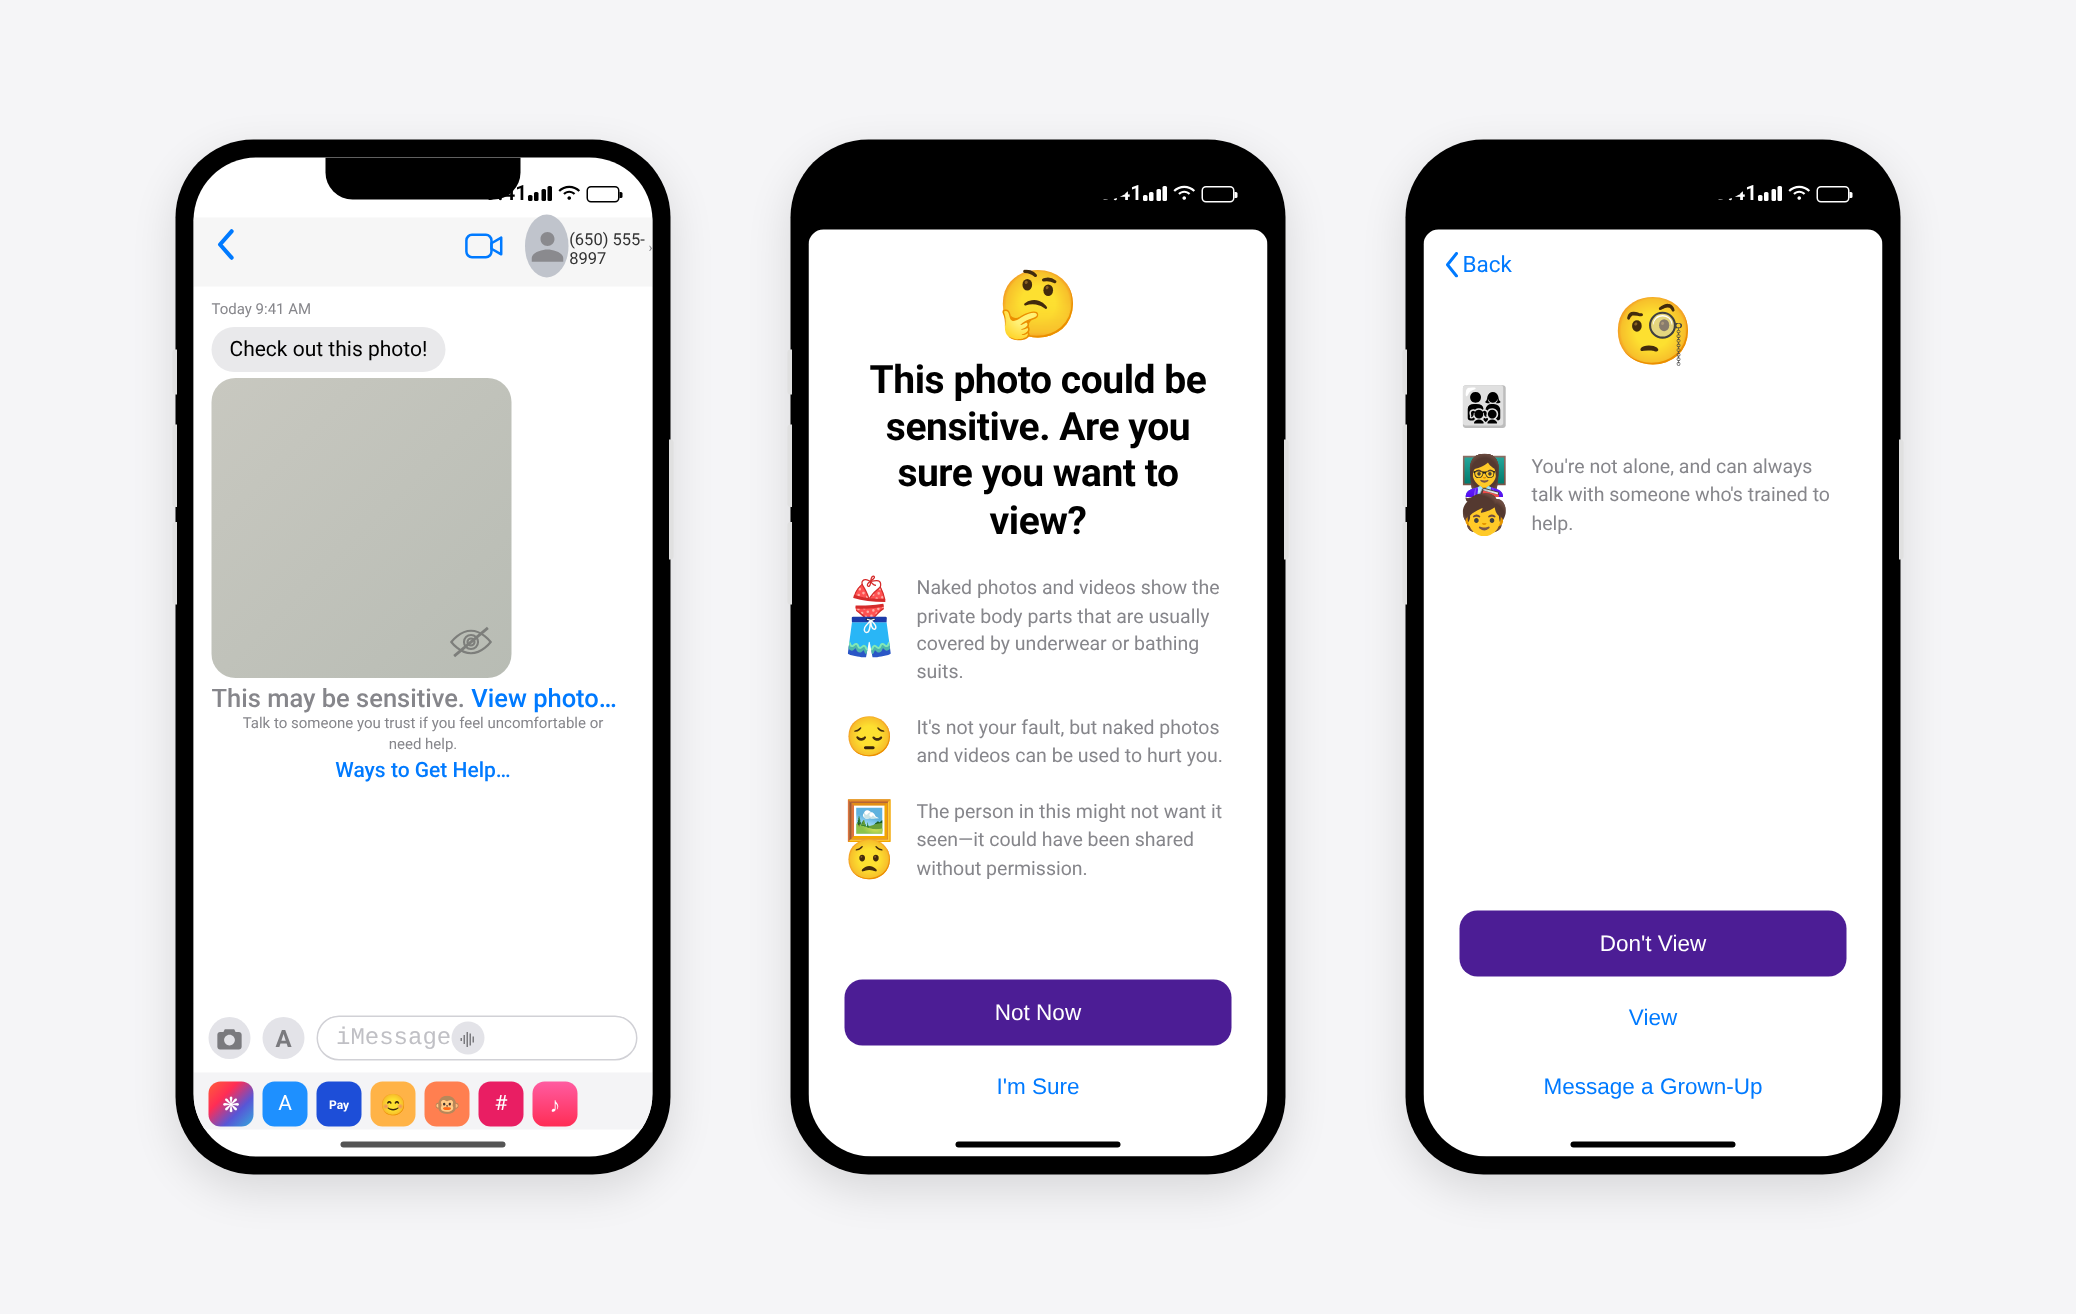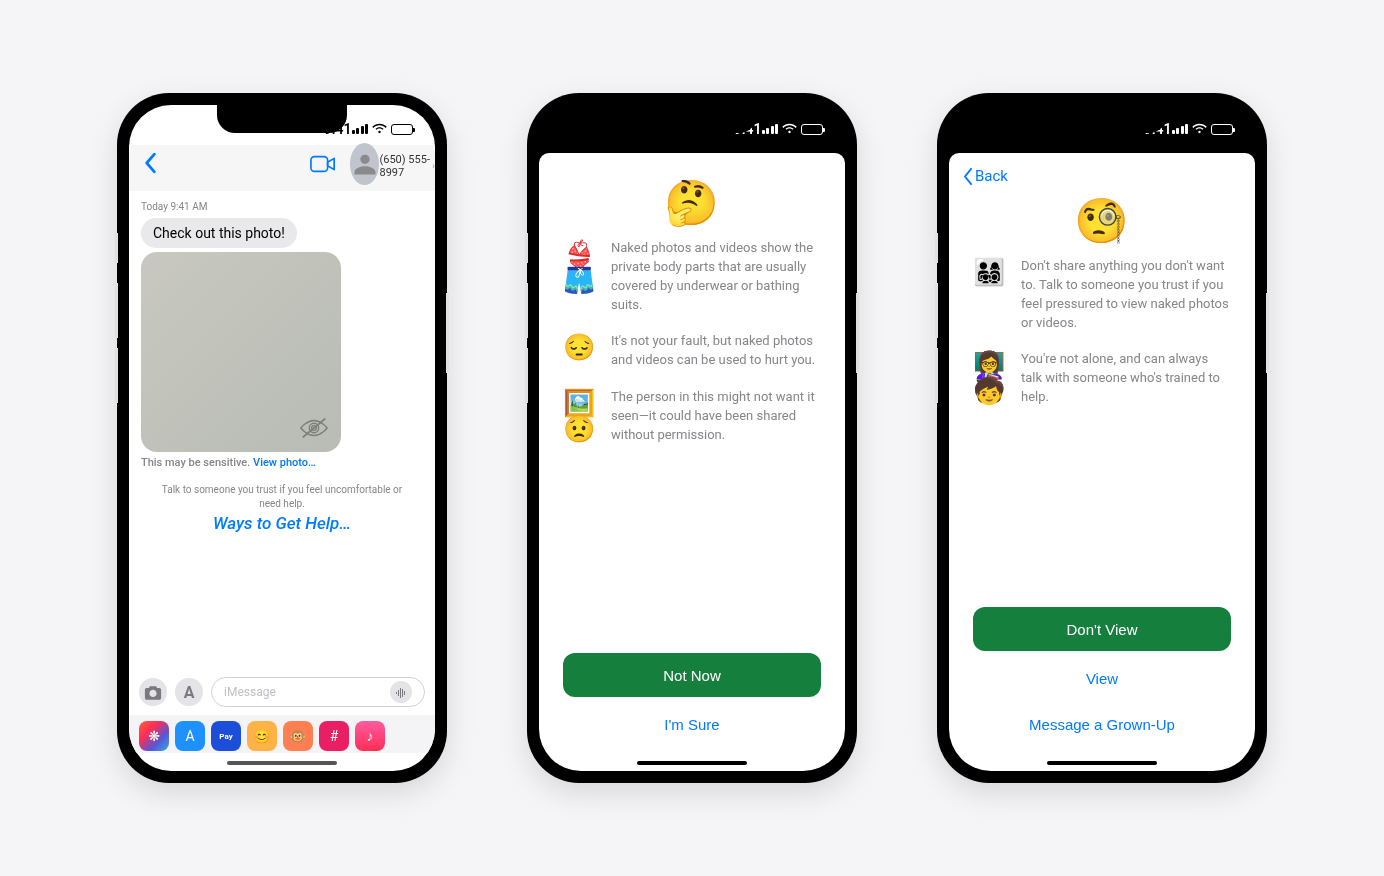--- a/index.html
+++ b/index.html
@@ -89,45 +89,45 @@
   .video-icon { color:#007aff; }
   .avatar-circle { width:42px; height:42px; border-radius:50%; background:#c0c4cc; display:flex; align-items:center; justify-content:center; margin-top:-2px;}
   .avatar-circle svg { fill:#8a8a8e; }
   .contact-name { font-size:11px; color:#333; margin-top:2px; display:flex; align-items:center; gap:2px;}
   .contact-name .chev { font-size:9px; color:#8a8a8e;}
   .msg-body { flex:1; background:#fff; padding: 10px 12px; overflow:hidden; }
   .timestamp { text-align:left; font-size:10px; color:#86868b; margin-bottom:6px;}
   .bubble { background:#e9e9eb; border-radius:16px; padding:7px 12px; font-size:14px; display:inline-block; max-width:80%; margin-bottom:4px;}
   .photo-bubble { width:200px; height:200px; background: linear-gradient(135deg,#c8c8c0,#b8bcb4); border-radius:16px; position:relative; display:flex; align-items:flex-end; justify-content:flex-end; padding:12px; margin-bottom:4px;}
   .eye-off-icon { width:30px; height:24px; opacity:0.6; }
-  .sensitive-row { font-size:11px; margin-bottom:14px; }
+  .sensitive-row { font-size:17px; }
   .sensitive-row .gray { color:#86868b; font-weight:500;}
   .sensitive-row .link { color:#007aff; font-weight:500; }
   .help-text { text-align:center; font-size:10px; color:#86868b; padding:0 20px; line-height:1.4;}
-  .help-link { text-align:center; font-size:17px; color:#007aff; margin-top:2px; font-weight:500;font-style:italic;}
+  .help-link { text-align:center; font-size:14px; color:#007aff; margin-top:2px; font-weight:500;}
   .input-bar { display:flex; align-items:center; gap:8px; padding:8px 10px; background:#fff;}
   .input-icon { width:28px; height:28px; border-radius:14px; background:#e3e3e8; display:flex; align-items:center; justify-content:center; color:#7a7a7e;}
-  .input-field { flex:1; border:1px solid #d1d1d6; border-radius:16px; height:30px; padding:0 12px; display:flex; align-items:center; justify-content:space-between; font-size:12px; color:#c0c0c5;}
+  .input-field { flex:1; border:1px solid #d1d1d6; border-radius:16px; height:30px; padding:0 12px; display:flex; align-items:center; font-size:16px; color:#c0c0c5;font-family:Liberation Mono, monospace;}
   .mic-icon { width:22px; height:22px; border-radius:11px; background:#e3e3e8; display:flex; align-items:center; justify-content:center;}
   .app-tray { display:flex; gap:6px; padding:6px 10px 2px; background:#f4f4f6;}
   .app-tray-item { width:30px; height:30px; border-radius:8px; display:flex; align-items:center; justify-content:center; font-size:14px; color:#fff; flex-shrink:0;}
   .home-indicator { width:110px; height:4px; background:#000; border-radius:3px; margin:8px auto 6px;}
   .home-indicator.light { background:#555;}
 
   
   .dark-top { background:#000; height:52px; flex-shrink:0; }
   .sheet { background:#fff; border-radius:10px 10px 0 0; flex:1; display:flex; flex-direction:column; padding:18px 24px 0; position:relative; margin-top:-4px;}
   .sheet-back { position:absolute; top:14px; left:14px; color:#007aff; font-size:15px; display:flex; align-items:center; gap:2px;}
   .sheet-emoji { font-size:44px; text-align:center; margin:6px 0 10px;}
   .sheet-title { font-size:26px; font-weight:700; text-align:center; line-height:1.2; margin-bottom:20px; letter-spacing:-0.3px;}
   .sheet-point { display:flex; gap:14px; margin-bottom:18px; align-items:flex-start;}
   .sheet-point-emoji { font-size:26px; line-height:1; flex-shrink:0; width:34px; text-align:center; margin-top:2px;}
   .sheet-point-text { font-size:13px; color:#86868b; line-height:1.45;}
   .sheet-actions { margin-top:auto; padding-bottom:10px; display:flex; flex-direction:column; gap:8px;}
-  .btn-primary { background:#15803d; color:#fff; border:none; border-radius:12px; height:44px; font-size:15px; font-weight:500; display:flex; align-items:center; justify-content:center;}
+  .btn-primary { background:#4c1d95; color:#fff; border:none; border-radius:12px; height:44px; font-size:15px; font-weight:500; display:flex; align-items:center; justify-content:center;}
   .btn-text { background:none; border:none; color:#007aff; font-size:15px; font-weight:500; height:38px; display:flex; align-items:center; justify-content:center;}
 </style>
 </head>
 <body>
 
 <div class="phone">
   <div class="buttons-left"></div>
     <div class="buttons-left2"></div>
     <div class="buttons-left3"></div>
     <div class="buttons-right"></div>
@@ -237,20 +237,21 @@
             </span>
           <svg class="wifi-icon" viewBox="0 0 16 12">
               <path d="M8 10.5c.7 0 1.3-.6 1.3-1.3S8.7 7.9 8 7.9s-1.3.6-1.3 1.3.6 1.3 1.3 1.3zm-3.2-3.6c.8-.9 2-1.4 3.2-1.4s2.4.5 3.2 1.4l1.1-1.1C11.1 4.6 9.6 4 8 4s-3.1.6-4.3 1.8l1.1 1.1zM.3 3.7l1.1 1.1C3.1 3 5.5 2 8 2s4.9 1 6.6 2.8l1.1-1.1C13.7 1.6 10.9.5 8 .5S2.3 1.6.3 3.7z" fill="currentColor"></path>
             </svg>
           <span class="battery"><span class="battery-fill"></span></span>
         </div>
       </div>
     </div>
     <div class="sheet">
       <div class="sheet-emoji">🤔</div>
+      <div class="sheet-title">This photo could be sensitive. Are you sure you want to view?</div>
       <div class="sheet-point">
         <div class="sheet-point-emoji">👙🩳</div>
         <div class="sheet-point-text">Naked photos and videos show the private body parts that are usually covered by underwear or bathing suits.</div>
       </div>
       <div class="sheet-point">
         <div class="sheet-point-emoji">😔</div>
         <div class="sheet-point-text">It's not your fault, but naked photos and videos can be used to hurt you.</div>
       </div>
       <div class="sheet-point">
         <div class="sheet-point-emoji">🖼️😟</div>
@@ -292,21 +293,20 @@
     <div class="sheet">
       <div class="sheet-back">
         <svg width="10" height="17" viewBox="0 0 10 17">
             <path d="M8 1L2 8.5 8 16" stroke="#007aff" stroke-width="2" fill="none" stroke-linecap="round" stroke-linejoin="round"></path>
           </svg>
         <span>Back</span>
       </div>
       <div class="sheet-emoji" style="margin-top:24px">🧐</div>
       <div class="sheet-point">
         <div class="sheet-point-emoji">👨‍👩‍👧‍👦</div>
-        <div class="sheet-point-text">Don't share anything you don't want to. Talk to someone you trust if you feel pressured to view naked photos or videos.</div>
       </div>
       <div class="sheet-point">
         <div class="sheet-point-emoji">👩‍🏫🧒</div>
         <div class="sheet-point-text">You're not alone, and can always talk with someone who's trained to help.</div>
       </div>
       <div class="sheet-actions">
         <button class="btn-primary">Don't View</button>
         <button class="btn-text">View</button>
         <button class="btn-text">Message a Grown-Up</button>
       </div>

